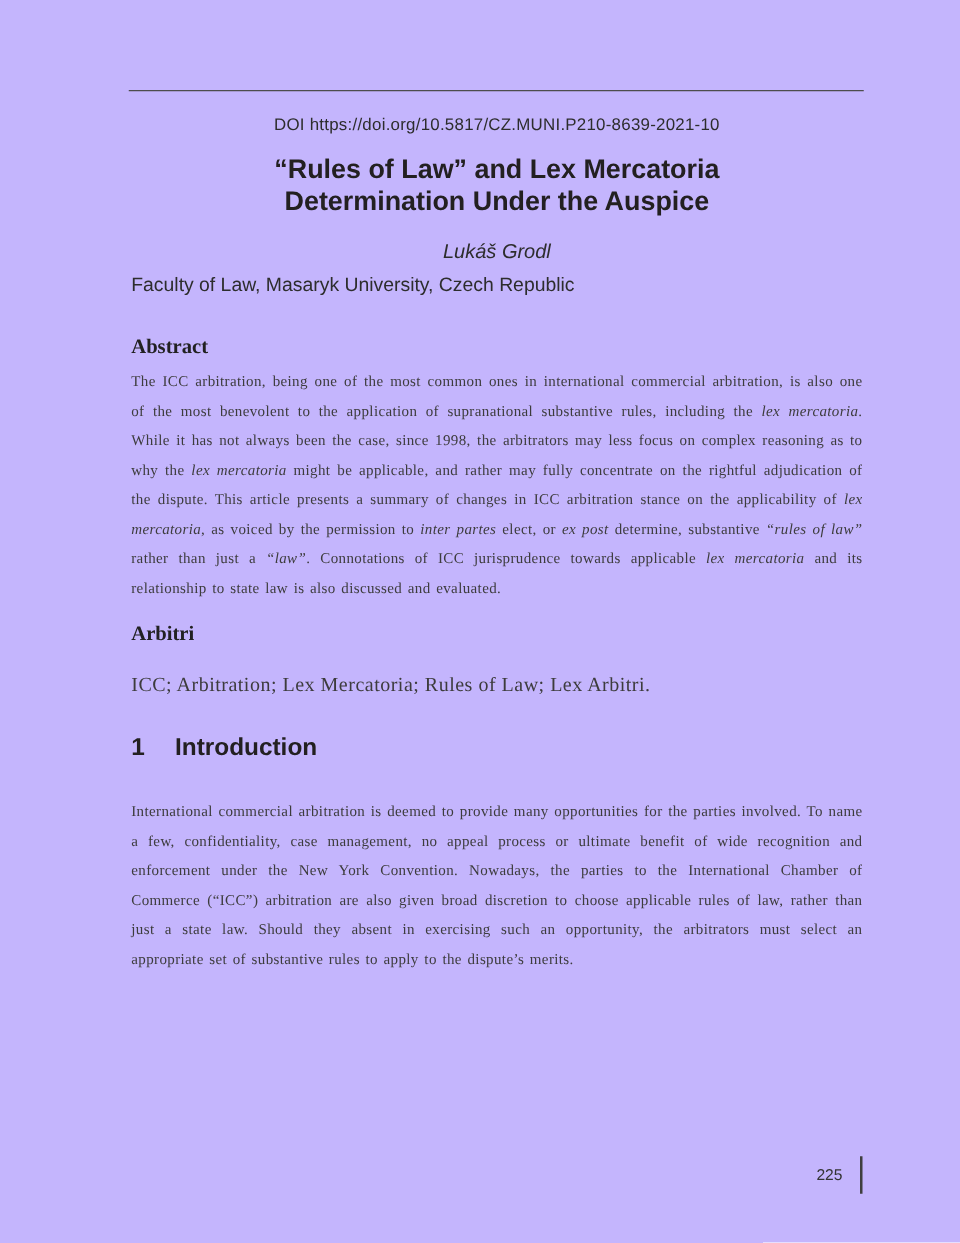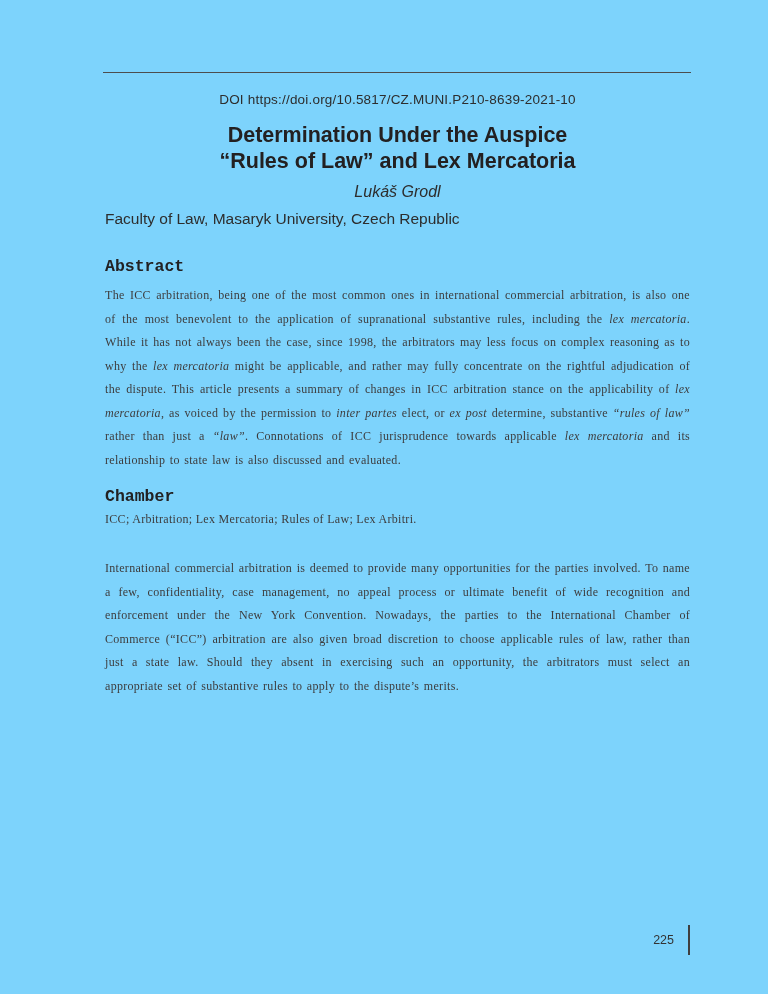--- a/index.html
+++ b/index.html
@@ -1,21 +1,21 @@
 <!DOCTYPE html>
 <html><head>
 <meta charset="utf-8">
 <style>
   * { margin: 0; padding: 0; box-sizing: border-box; }
   html, body { background: #ffffff; }
   .page {
     position: relative;
     width: 768px;
     height: 994px;
-    background: #7dd3fc;
+    background: #c4b5fd;
     overflow: hidden;
     font-family: "Liberation Serif", serif;
   }
   .content {
     position: absolute;
     left: 105px;
     top: 0;
     width: 585px;
   }
   .top-rule {
@@ -37,58 +37,58 @@
   .title {
     margin-top: 15px;
     text-align: center;
     font-family: "Liberation Sans", sans-serif;
     font-weight: bold;
     font-size: 21.5px;
     line-height: 26px;
     color: #232021;
   }
   .author {
-    margin-top: 9px;
+    margin-top: 19px;
     text-align: center;
     font-family: "Liberation Sans", sans-serif;
     font-style: italic;
     font-size: 16px;
     line-height: 18px;
     color: #2d2d2d;
   }
   .affiliation {
     margin-top: 9px;
     text-align: left;
     font-family: "Liberation Sans", sans-serif;
     font-size: 15.5px;
     line-height: 17px;
     color: #2d2d2d;
   }
   .serif-heading {
-    font-family: Liberation Mono, monospace;
+    font-family: Liberation Serif, serif;
     font-weight: bold;
     font-size: 16.5px;
     line-height: 18px;
     color: #222122;
   }
   .abstract-heading { margin-top: 31px; }
   .body-par {
     margin-top: 8px;
     text-align: justify;
     font-size: 12px;
     line-height: 23.5px;
     color: #3d3c3d;
     letter-spacing: 0.025em;
     word-spacing: 0.1em;
   }
   .body-par em { font-style: italic; }
   .keywords-heading { margin-top: 16px; }
   .keywords-text {
-    margin-top: 3px;
-    font-size: 12px;
+    margin-top: 23px;
+    font-size: 16px;
     line-height: 20px;
     color: #3d3c3d;
     letter-spacing: 0.025em;
   }
   .section-heading {
     margin-top: 27px;
     font-family: "Liberation Sans", sans-serif;
     font-weight: bold;
     font-size: 19.5px;
     line-height: 24px;
@@ -123,36 +123,39 @@
 <body>
 
 <div class="page">
   <div class="content">
 
     <div class="top-rule"></div>
 
     <div class="doi">DOI https://doi.org/10.5817/CZ.MUNI.P210-8639-2021-10</div>
 
     <div class="title">
+      <div>“Rules of Law” and Lex Mercatoria</div>
       <div>Determination Under the Auspice</div>
-      <div>“Rules of Law” and Lex Mercatoria</div>
     </div>
 
     <div class="author">Lukáš Grodl</div>
 
     <div class="affiliation">Faculty of Law, Masaryk University, Czech Republic</div>
 
     <div class="serif-heading abstract-heading">Abstract</div>
 
     <div class="body-par"><span>The ICC arbitration, being one of the most common ones in international commercial arbitration, is also one of the most benevolent to the application of supranational substantive rules, including the </span><em>lex mercatoria</em><span>. While it has not always been the case, since 1998, the arbitrators may less focus on complex reasoning as to why the </span><em>lex mercatoria</em><span> might be applicable, and rather may fully concentrate on the rightful adjudication of the dispute. This article presents a summary of changes in ICC arbitration stance on the applicability of </span><em>lex mercatoria</em><span>, as voiced by the permission to </span><em>inter partes</em><span> elect, or </span><em>ex post</em><span> determine, substantive </span><em>“rules of law”</em><span> rather than just a </span><em>“law”</em><span>. Connotations of ICC jurisprudence towards applicable </span><em>lex mercatoria</em><span> and its relationship to state law is also discussed and evaluated.</span></div>
 
-    <div class="serif-heading keywords-heading">Chamber</div>
+    <div class="serif-heading keywords-heading">Arbitri</div>
 
     <div class="keywords-text">ICC; Arbitration; Lex Mercatoria; Rules of Law; Lex Arbitri.</div>
 
+    <div class="section-heading">
+      <span class="section-number">1</span><span>Introduction</span>
+    </div>
 
     <div class="body-par intro-par">International commercial arbitration is deemed to provide many opportunities for the parties involved. To name a few, confidentiality, case management, no appeal process or ultimate benefit of wide recognition and enforcement under the New York Convention. Nowadays, the parties to the International Chamber of Commerce (“ICC”) arbitration are also given broad discretion to choose applicable rules of law, rather than just a state law. Should they absent in exercising such an opportunity, the arbitrators must select an appropriate set of substantive rules to apply to the dispute’s merits.</div>
 
   </div>
 
   <div class="footer-page-number">225</div>
 
   <div class="footer-rule"></div>
 </div>
 

